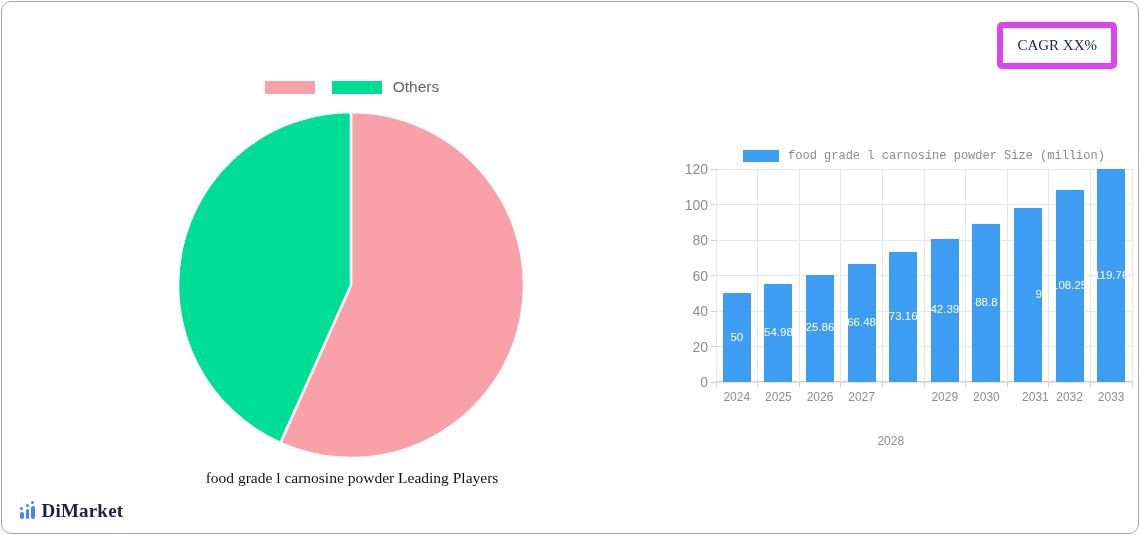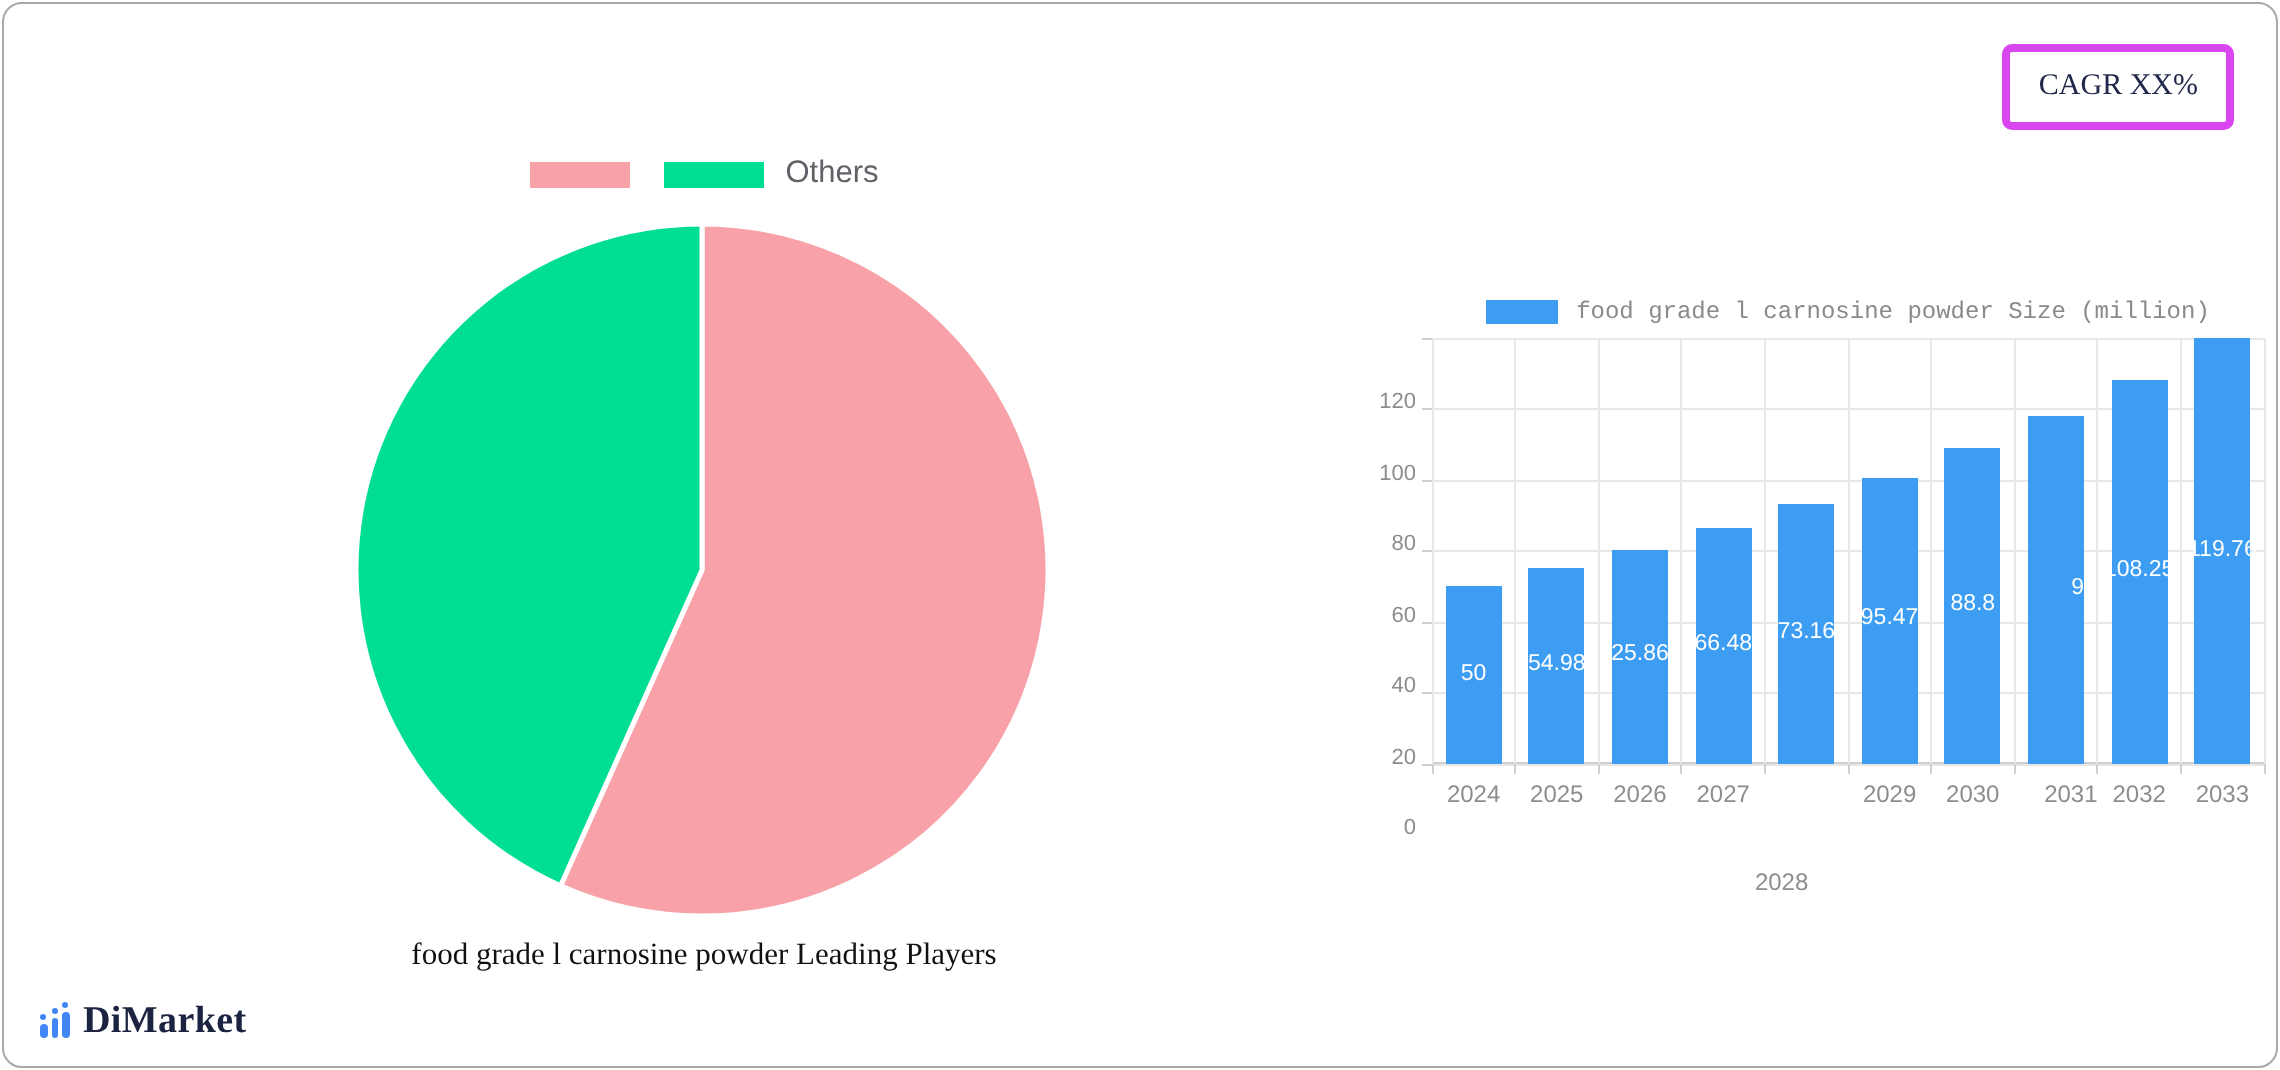--- a/index.html
+++ b/index.html
@@ -1,20 +1,20 @@
 <!DOCTYPE html>
 <html><head>
 <meta charset="utf-8">
 <style>
   html,body{margin:0;padding:0;width:1140px;height:535px;background:#fff;overflow:hidden;
     font-family:"Liberation Sans",sans-serif;}
   .card{position:absolute;left:1px;top:1px;width:1136px;height:531px;background:#fff;
     border:1.5px solid #a8a8a8;border-radius:10px;}
   
-  .cagr{position:absolute;top:20px;right:21px;background:#fff;border:4px solid #d946ef;
+  .cagr{position:absolute;top:20px;right:21px;background:#fff;border:6px solid #d946ef;
     border-radius:5px;padding:9px 14px;font-family:"Liberation Serif",serif;font-size:15px;
     color:#20294a;cursor:pointer;}
   
   .pie-legend{position:absolute;left:0;top:76px;width:700px;display:flex;justify-content:center;
     align-items:center;gap:17px;}
   .pie-legend .item{display:flex;align-items:center;gap:11px;cursor:pointer;}
   .pie-legend .swatch{width:50px;height:13px;display:inline-block;}
   .pie-legend .lbl{font-size:15.5px;color:#5f6368;}
   .pie-wrap{position:absolute;left:173px;top:107px;width:352px;height:352px;}
   .pie-caption{position:absolute;left:0;top:467px;width:700px;text-align:center;
@@ -23,22 +23,22 @@
   .bchart{position:absolute;left:690px;top:141px;width:450px;height:270px;}
   .blegend{position:absolute;left:24px;top:6px;width:416px;display:flex;justify-content:center;
     align-items:center;gap:9px;cursor:pointer;font-family:Liberation Mono, monospace;}
   .blegend .swatch{width:36px;height:12px;display:inline-block;}
   .blegend .lbl{font-size:12px;color:#8a8a8a;white-space:nowrap;}
   .plot{position:absolute;left:24px;top:26px;width:416px;height:213px;}
   .hgrid{position:absolute;left:0;width:100%;height:1px;background:#e7e7e7;}
   .vgrid{position:absolute;top:0;width:1px;height:100%;background:#e7e7e7;}
   .axis-left{position:absolute;left:0;top:0;width:1px;height:100%;background:#cfcfcf;}
   .axis-bottom{position:absolute;left:0;bottom:0;width:100%;height:1px;background:#cfcfcf;}
-  .ytick{position:absolute;left:-60px;width:52px;text-align:right;font-size:11px;color:#8d8d8d;
-    transform:translateY(-50%);margin-top:32px;}
+  .ytick{position:absolute;left:-60px;width:52px;text-align:right;font-size:14px;color:#8d8d8d;
+    transform:translateY(-50%);}
   .ytickmark{position:absolute;left:-5px;width:5px;height:1px;background:#cfcfcf;}
   .xtickmark{position:absolute;top:213px;width:1px;height:5px;background:#cfcfcf;}
   .bar{position:absolute;background:#3D9DF3;}
   .bar-label{position:absolute;text-align:center;font-size:11.5px;color:#fff;}
   .xlabel{position:absolute;top:221px;text-align:center;font-size:12px;color:#8d8d8d;}
   
   .brand{position:absolute;left:18px;bottom:11px;display:flex;align-items:center;gap:7px;}
   .brand-icon{display:flex;align-items:flex-end;gap:2px;height:16px;}
   .brand-icon .b{display:flex;flex-direction:column;align-items:center;gap:2px;}
   .brand-icon .dot{width:3px;height:3px;border-radius:50%;background:#4285F4;}
@@ -132,21 +132,21 @@
         <div class="bar" style="left: 90px; top: 105.701px; width: 28px; height: 107.299px;"></div>
         <div class="bar-label" style="left: 84px; top: 152.351px; width: 40px;">25.86</div>
         <div class="xlabel" style="left: 83.2px; width: 41.6px;">2026</div>
         <div class="bar" style="left: 131.6px; top: 94.998px; width: 28px; height: 118.002px;"></div>
         <div class="bar-label" style="left: 125.6px; top: 146.999px; width: 40px;">66.48</div>
         <div class="xlabel" style="left: 124.8px; width: 41.6px;">2027</div>
         <div class="bar" style="left: 173.2px; top: 83.141px; width: 28px; height: 129.859px;"></div>
         <div class="bar-label" style="left: 167.2px; top: 141.07px; width: 40px;">73.16</div>
         <div class="xlabel" style="left: 154px; width: 41.6px; margin-top: 44px;">2028</div>
         <div class="bar" style="left: 214.8px; top: 69.9882px; width: 28px; height: 143.012px;"></div>
-        <div class="bar-label" style="left: 208.8px; top: 134.494px; width: 40px;">95.47</div>
+        <div class="bar-label" style="left: 208.8px; top: 134.494px; width: 40px;">42.39</div>
         <div class="xlabel" style="left: 208px; width: 41.6px;">2029</div>
         <div class="bar" style="left: 256.4px; top: 55.38px; width: 28px; height: 157.62px;"></div>
         <div class="bar-label" style="left: 250.4px; top: 127.19px; width: 40px;">88.8</div>
         <div class="xlabel" style="left: 249.6px; width: 41.6px;">2030</div>
         <div class="bar" style="left: 298px; top: 39.0855px; width: 28px; height: 173.915px;"></div>
         <div class="bar-label" style="left: 292px; top: 119.043px; width: 40px; margin-left: 22px;">97.98</div>
         <div class="xlabel" style="left: 291.2px; width: 41.6px; text-align: right;">2031</div>
         <div class="bar" style="left: 339.6px; top: 20.8562px; width: 28px; height: 192.144px;"></div>
         <div class="bar-label" style="left: 333.6px; top: 109.928px; width: 40px;">108.25</div>
         <div class="xlabel" style="left: 332.8px; width: 41.6px;">2032</div>

